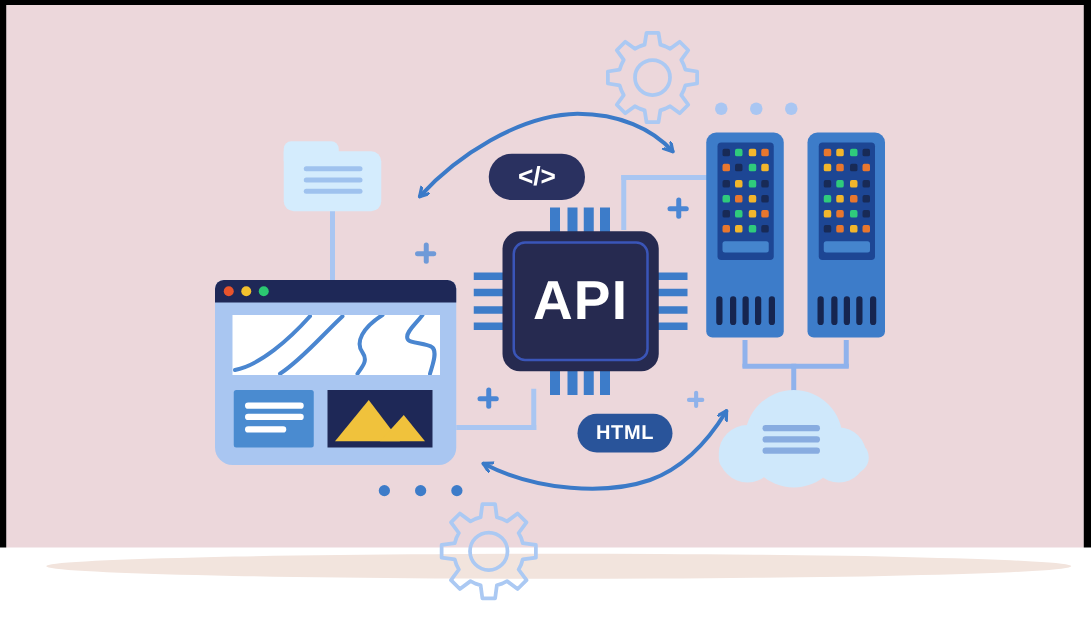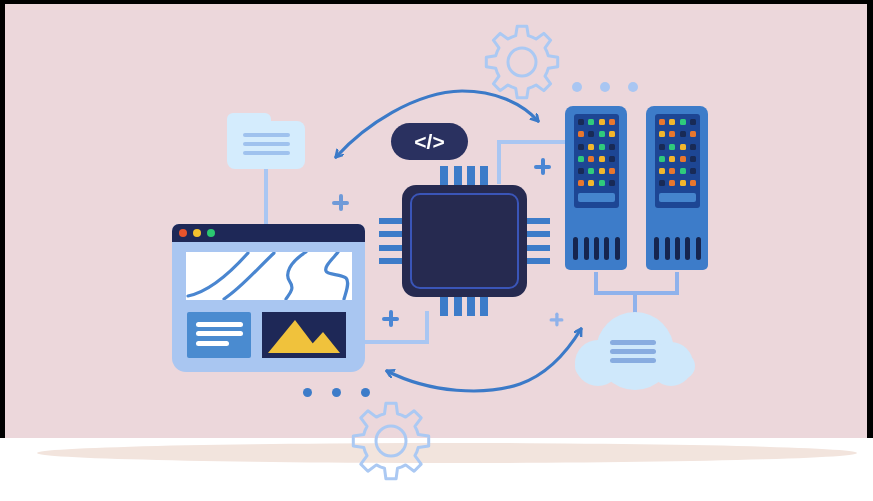--- a/index.html
+++ b/index.html
@@ -140,22 +140,24 @@
   <div class="abs pin pin-h z4" style="left:379px;top:231px;"></div>
   <div class="abs pin pin-h z4" style="left:379px;top:245px;"></div>
   <div class="abs pin pin-h z4" style="left:379px;top:258px;"></div>
   <div class="abs pin pin-h z4" style="left:526px;top:218px;"></div>
   <div class="abs pin pin-h z4" style="left:526px;top:231px;"></div>
   <div class="abs pin pin-h z4" style="left:526px;top:245px;"></div>
   <div class="abs pin pin-h z4" style="left:526px;top:258px;"></div>
 
   <div class="abs chip z4"></div>
   <div class="abs chip-inner z5"></div>
+  <div class="abs chip-label z5">API</div>
 
   <div class="abs badge code-badge z5">&lt;/&gt;</div>
+  <div class="abs badge html-badge z5">HTML</div>
 
   <div class="abs dot z4" style="left:572px;top:82px;width:10px;height:10px;background:#a9c6f2;"></div>
   <div class="abs dot z4" style="left:600px;top:82px;width:10px;height:10px;background:#a9c6f2;"></div>
   <div class="abs dot z4" style="left:628px;top:82px;width:10px;height:10px;background:#a9c6f2;"></div>
 
   <div class="abs rack z4" style="left:565px;"></div>
   <div class="abs rack-panel z5" style="left:574px;"></div>
   <div class="abs led-grid z5" style="left:578px;">
       <div style="background: rgb(24, 42, 86); border-radius: 1.5px;"></div>
       <div style="background: rgb(47, 203, 124); border-radius: 1.5px;"></div>

